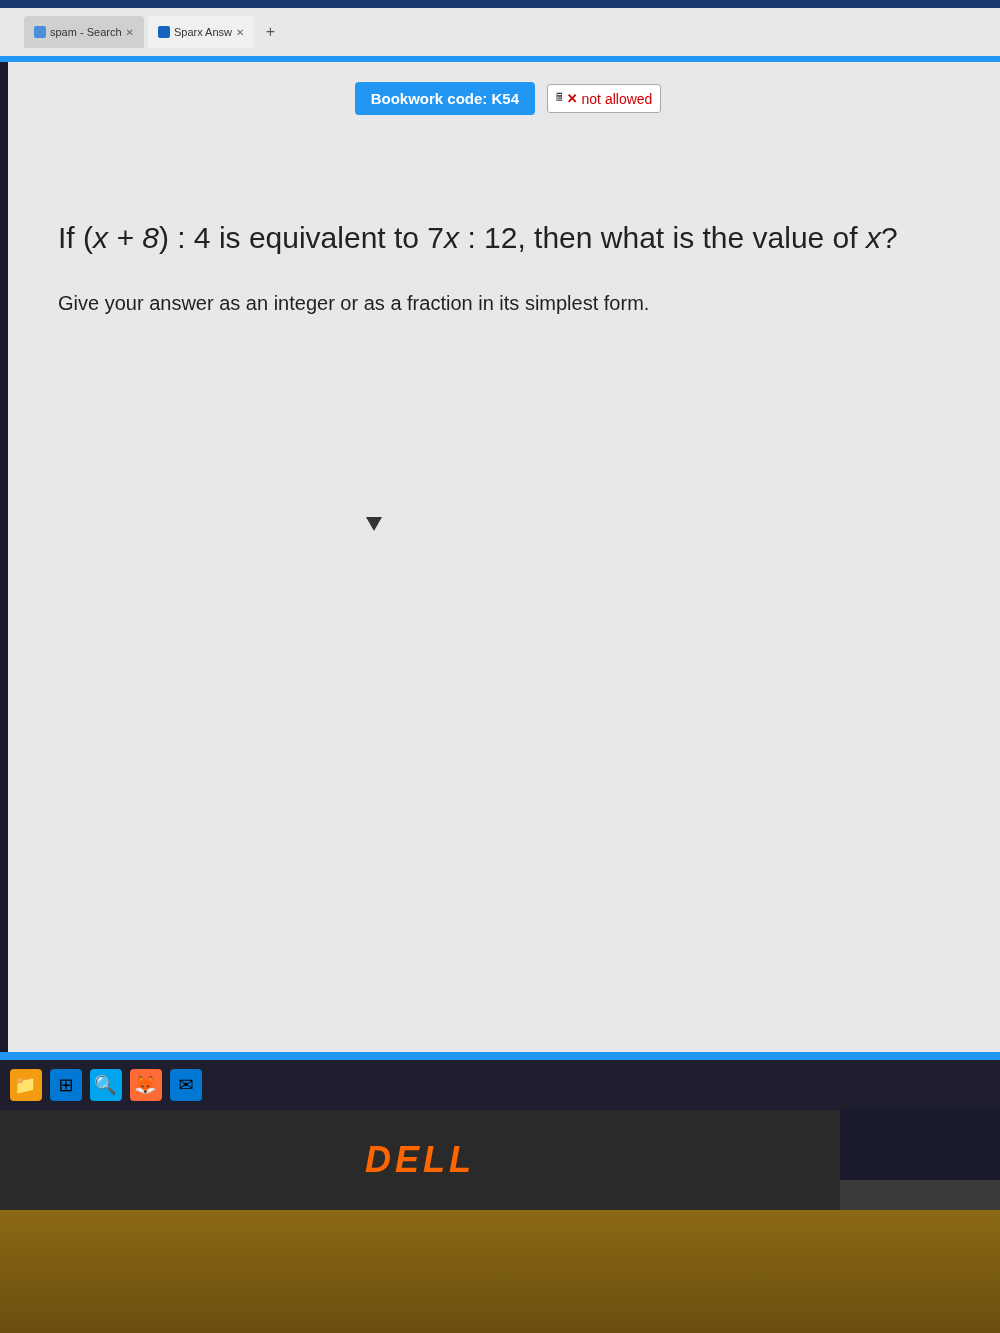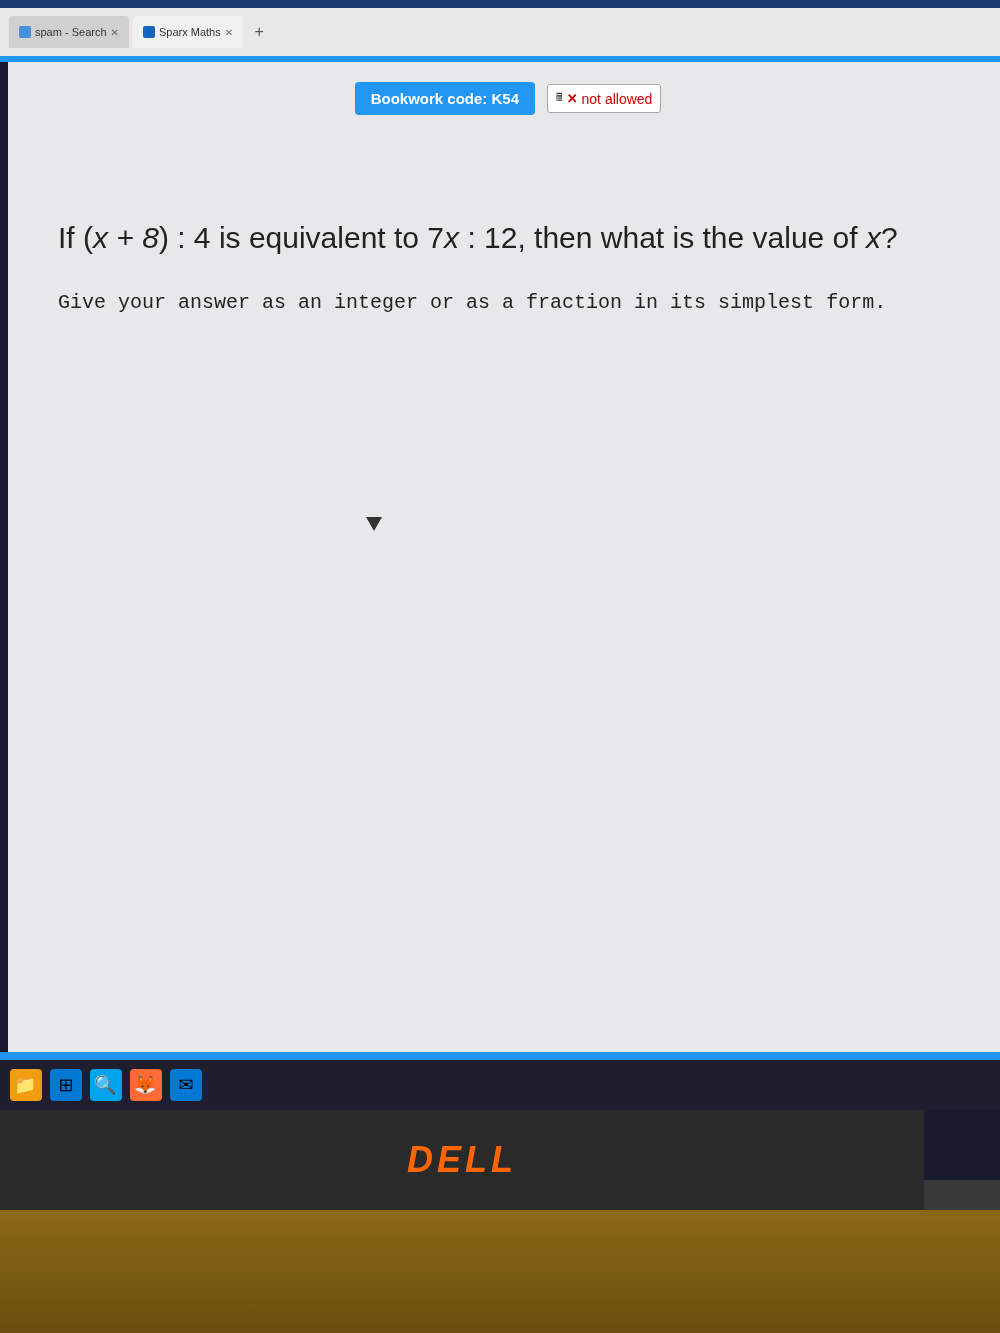--- a/index.html
+++ b/index.html
@@ -36,21 +36,21 @@
     
     .browser-chrome {
       position: absolute;
       top: 8px;
       left: 0;
       width: 1000px;
       height: 48px;
       background: #e8e8e8;
       display: flex;
       align-items: center;
-      padding: 0 9px;
+      padding: 0 24px;
       gap: 4px;
     }
 
     .tab {
       display: flex;
       align-items: center;
       background: #d0d0d0;
       border-radius: 4px 4px 0 0;
       padding: 4px 10px;
       font-size: 11px;
@@ -160,21 +160,20 @@
     }
 
     .question-text .math {
       font-style: italic;
     }
 
     .instruction-text {
       font-size: 20px;
       color: #222;
       line-height: 1.5;
-      font-family: Liberation Mono, monospace;
     }
 
     
     .bottom-bar {
       position: absolute;
       bottom: 0;
       left: 0;
       width: 100%;
       height: 80px;
       display: flex;
@@ -264,21 +263,21 @@
     .taskbar-icon.windows { background: #0078d4; }
     .taskbar-icon.search { background: #00a4ef; }
     .taskbar-icon.browser { background: #ff6b35; }
     .taskbar-icon.mail { background: #0078d4; }
 
     
     .dell-area {
       position: absolute;
       top: 1110px;
       left: 0;
-      width: 924px;
+      width: 840px;
       height: 100px;
       background: #2a2a2a;
       display: flex;
       align-items: center;
       justify-content: center;
     }
 
     .dell-logo {
       color: #ff6600;
       font-size: 36px;
@@ -328,21 +327,21 @@
 <div class="blue-top-bar"></div>
 
 <div class="browser-chrome">
   <div class="tab">
     <span class="tab-icon"></span>
     <span>spam - Search</span>
     <span class="tab-close">✕</span>
   </div>
   <div class="tab active">
     <span class="tab-icon" style="background:#1565c0;"></span>
-    <span>Sparx Maths</span>
+    <span>Sparx Answ</span>
     <span class="tab-close">✕</span>
   </div>
   <div class="new-tab-btn">
     <span>+</span>
   </div>
 </div>
 
 <div class="browser-border"></div>
 
 <div class="webpage">

